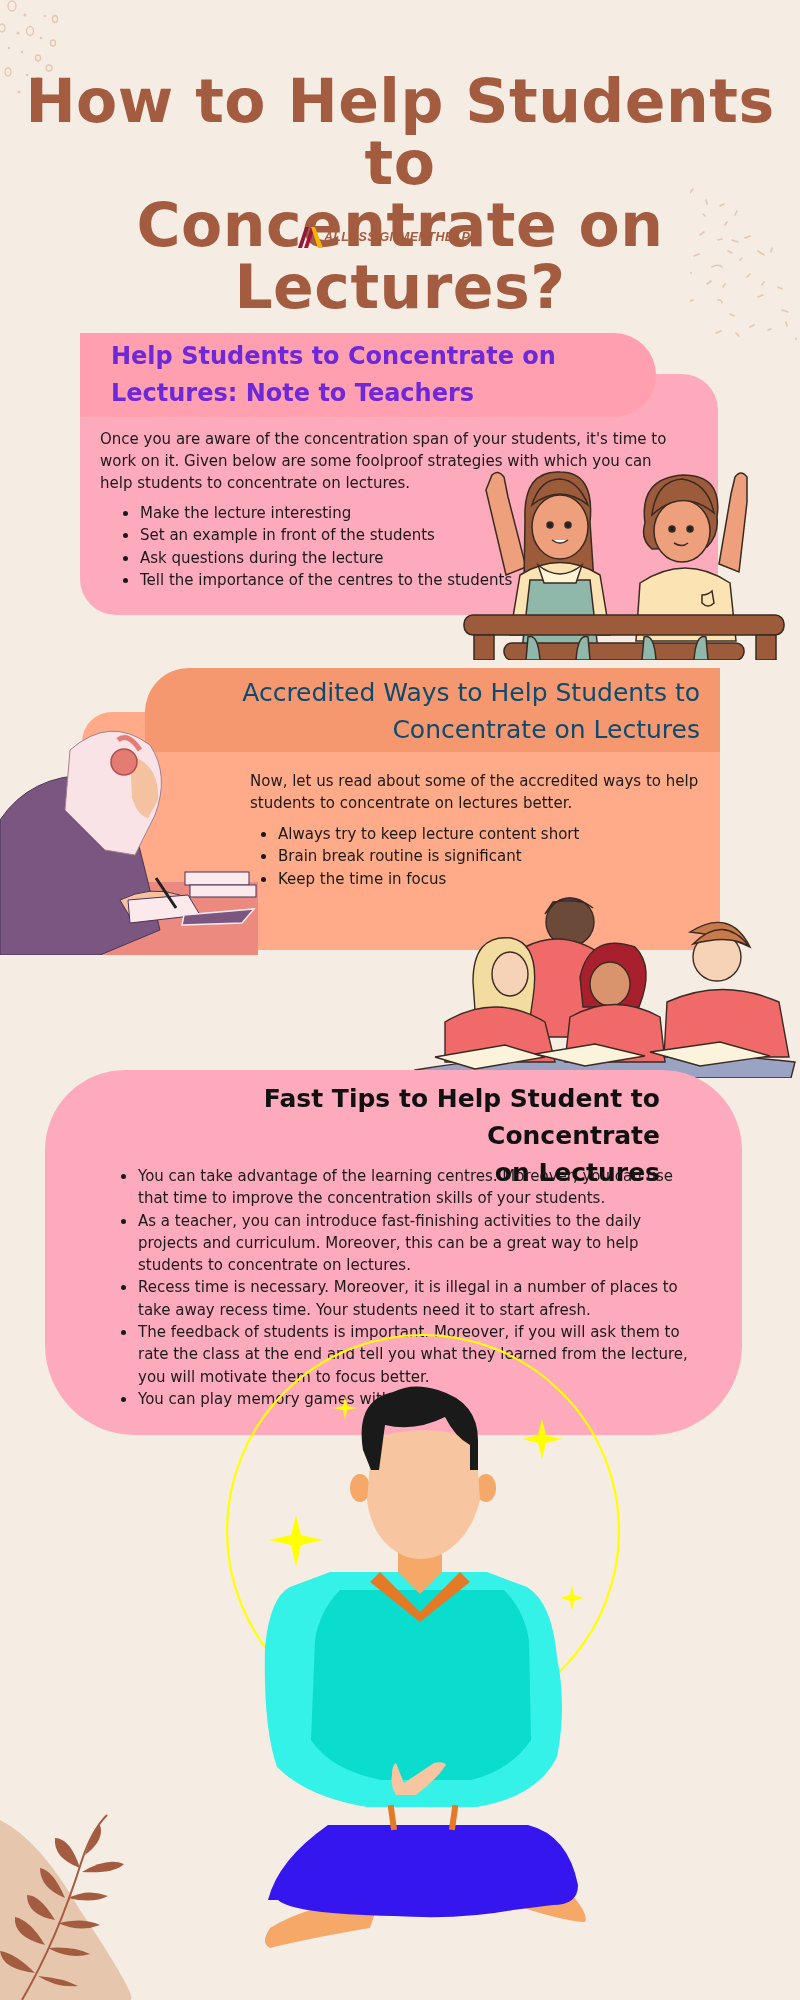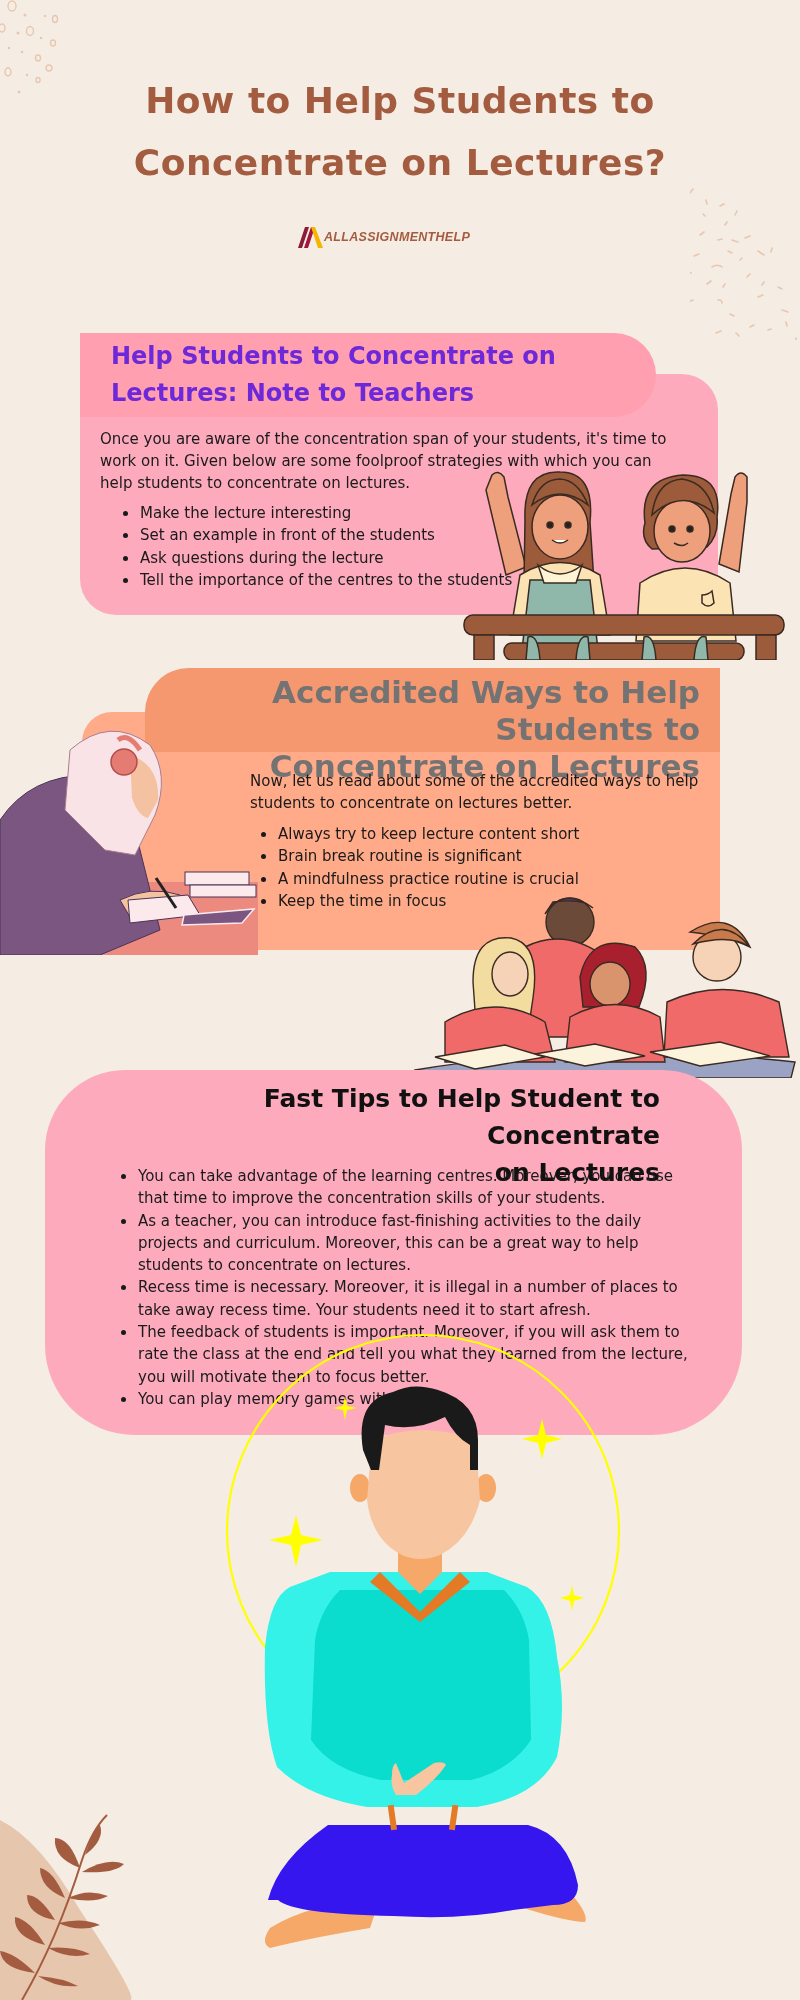--- a/index.html
+++ b/index.html
@@ -1,34 +1,34 @@
 <!DOCTYPE html>
 <html><head>
 <meta charset="utf-8">
 <style>
   *{box-sizing:border-box;margin:0;padding:0}
   html,body{width:800px;height:2000px;background:#f5ede3;overflow:hidden}
   body{position:relative;font-family:"DejaVu Sans","Liberation Sans",sans-serif;color:#111}
   .abs{position:absolute}
-  .title{left:0;top:70px;width:800px;text-align:center;font-family:"DejaVu Sans",sans-serif;font-weight:bold;font-size:36px;line-height:62px;color:#a45c40;letter-spacing:0.5px}
+  .title{left:0;top:70px;width:800px;text-align:center;font-family:"DejaVu Sans",sans-serif;font-weight:bold;font-size:60px;line-height:62px;color:#a45c40;letter-spacing:0.5px}
   .logo{left:296px;top:224px;height:26px;display:flex;align-items:center;gap:0}
   .logo-text{font-family:"Liberation Sans",sans-serif;font-weight:bold;font-style:italic;font-size:12.5px;color:#a45c40;letter-spacing:0.3px}
   
   .c1-body{left:80px;top:374px;width:638px;height:241px;background:#fdaabd;border-radius:0 36px 26px 36px}
   .c1-head{left:80px;top:333px;width:576px;height:84px;background:#ff9fb0;border-radius:0 44px 44px 0}
   .c1-title{left:111px;top:338px;width:520px;font-weight:bold;font-size:24px;line-height:37px;color:#6d28d9}
   .c1-intro{left:100px;top:428px;width:580px;font-size:15px;line-height:22px;color:#1a1a1a}
   ul.bullets{list-style:none}
   ul.bullets li{position:relative;padding-left:28px;font-size:15px;line-height:22.3px;color:#1a1a1a}
   ul.bullets li::before{content:"";position:absolute;left:11px;top:9px;width:5px;height:5px;border-radius:50%;background:#1a1a1a}
   .c1-list{left:112px;top:502px;width:420px}
   
   .c2-back{left:82px;top:712px;width:638px;height:238px;background:#ffab8a;border-radius:30px 0 26px 0}
   .c2-head{left:145px;top:668px;width:575px;height:84px;background:#f5976f;border-radius:44px 0 0 0}
-  .c2-title{left:160px;top:674px;width:540px;text-align:right;font-weight:bold;font-size:31px;line-height:37px;color:#737373}
+  .c2-title{left:160px;top:674px;width:540px;text-align:right;font-weight:normal;font-size:25px;line-height:37px;color:#0c4a6e}
   .c2-intro{left:250px;top:770px;width:460px;font-size:15px;line-height:22px;color:#1a1a1a}
   .c2-list{left:250px;top:823px;width:420px}
   
   .c3{left:45px;top:1070px;width:697px;height:365px;background:#fdaabd;border-radius:80px 80px 90px 90px}
   .c3-title{left:100px;top:1080px;width:560px;text-align:right;font-weight:bold;font-size:25px;line-height:37px;color:#111}
   .c3-list{left:110px;top:1165px;width:590px}
   .c3-list li{padding-left:27px}
   .c3-list li::before{left:10px}
 </style>
 </head>
@@ -166,21 +166,20 @@
   <div class="abs c2-back"></div>
   <div class="abs c2-head"></div>
   <h2 class="abs c2-title">
     <div>Accredited Ways to Help Students to</div>
     <div>Concentrate on Lectures</div>
   </h2>
   <p class="abs c2-intro">Now, let us read about some of the accredited ways to help students to concentrate on lectures better.</p>
   <ul class="abs bullets c2-list">
     <li>Always try to keep lecture content short</li>
     <li>Brain break routine is significant</li>
-    <li>A mindfulness practice routine is crucial</li>
     <li>Keep the time in focus</li>
   </ul>
 
   <svg class="abs" style="left:0;top:720px" width="260" height="235" viewBox="0 0 260 235">
     <rect x="92" y="162" width="166" height="73" fill="#ec8a80"></rect>
     <path d="M0 100 q30 -45 90 -45 l40 35 l30 120 l-60 25 l-100 0z" fill="#7a5680" stroke="#4b3355" stroke-width="1"></path>
     <path d="M70 30 q40 -35 80 -5 q20 30 5 70 l-20 40 l-30 -5 l-40 -40z" fill="#f9e3e6" stroke="#a67f8e" stroke-width="1"></path>
     <path d="M130 35 q30 10 28 45 l-10 18 q-10 -2 -16 -20 z" fill="#f4c2a0"></path>
     <circle cx="124" cy="42" r="13" fill="#e57c74" stroke="#b14e4c" stroke-width="1.5"></circle>
     <path d="M118 20 q10 -8 22 10" stroke="#e57c74" stroke-width="5" fill="none"></path>

